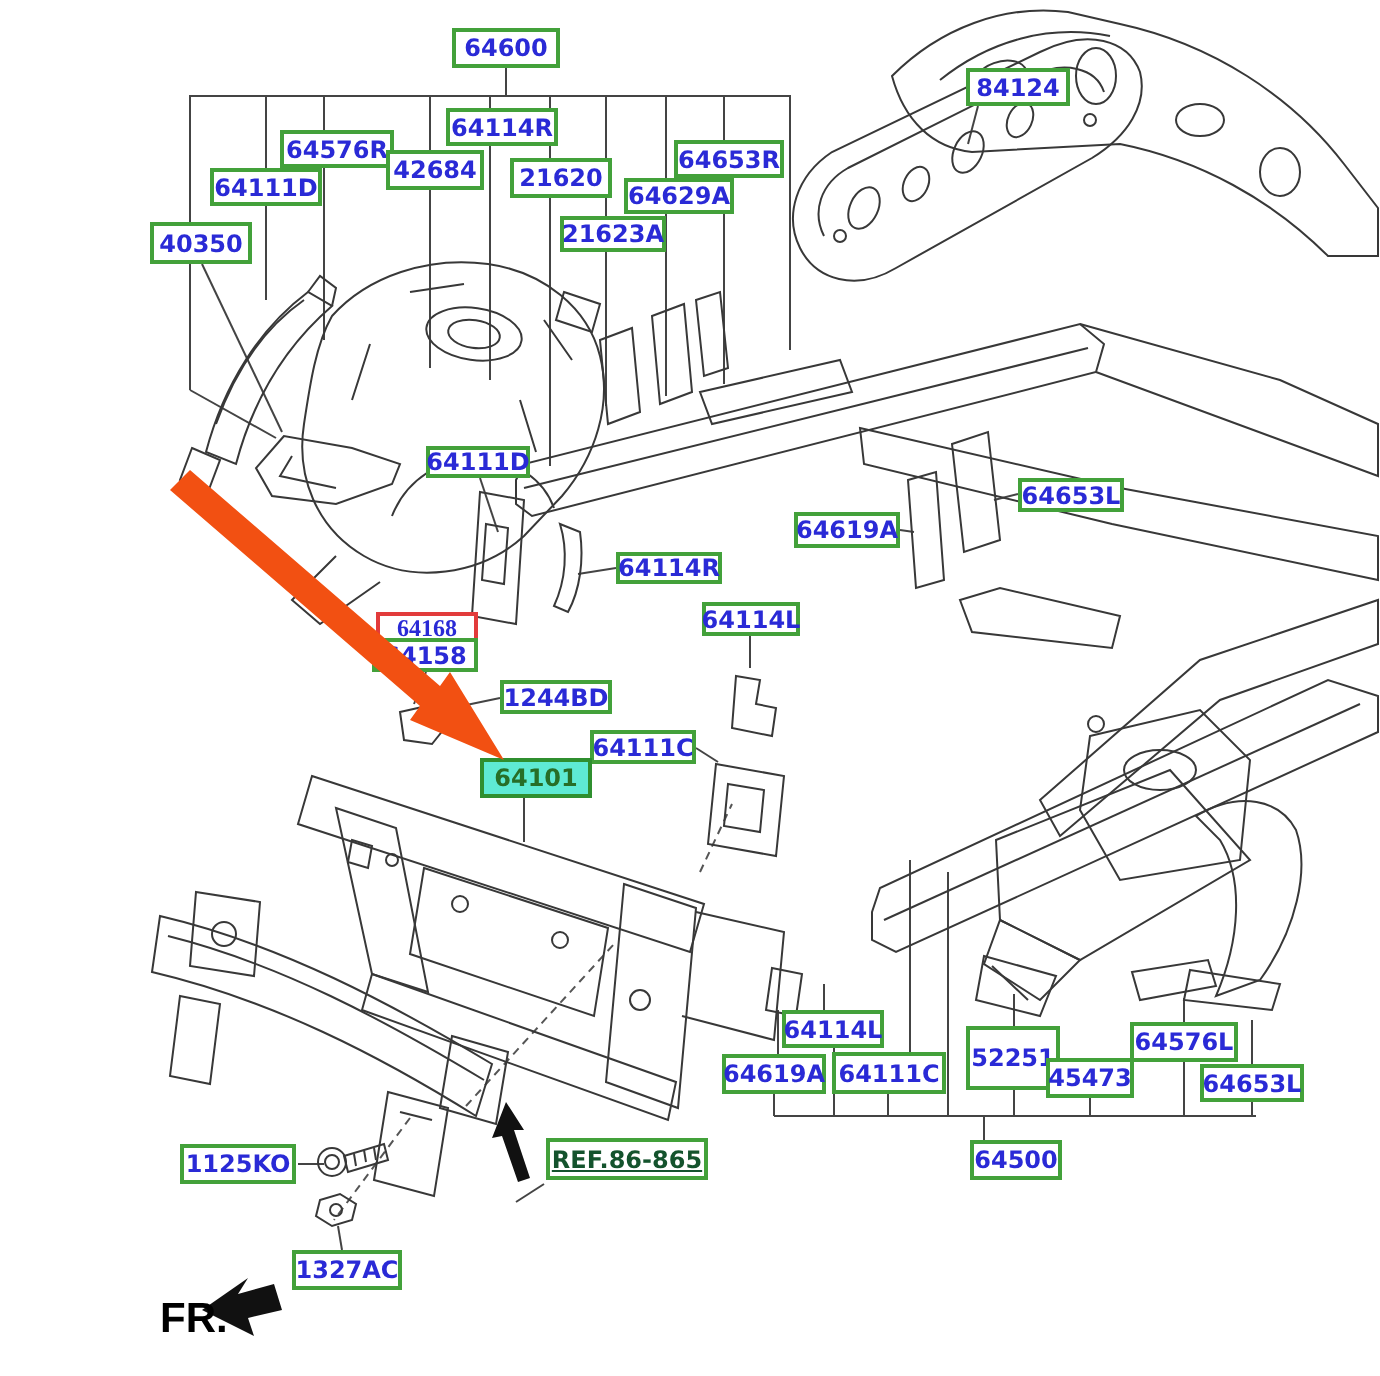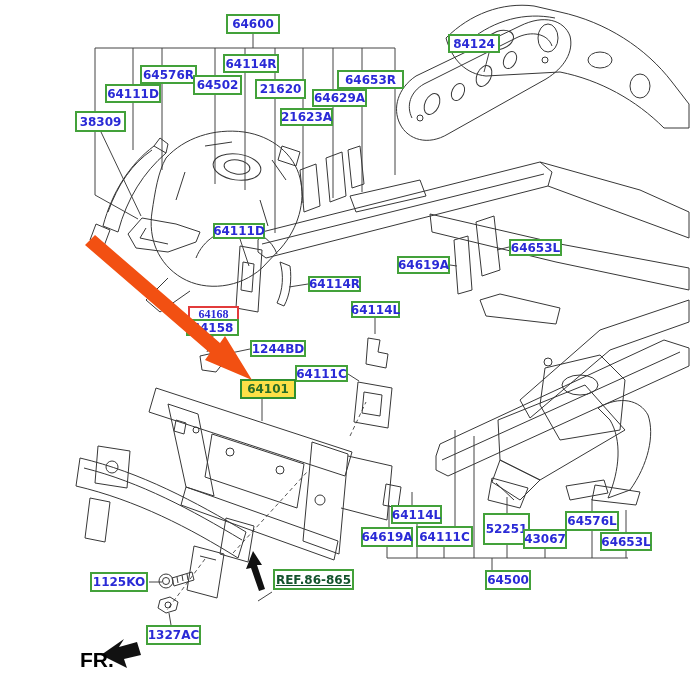--- a/index.html
+++ b/index.html
@@ -7,21 +7,21 @@
           font-family:"Liberation Sans",sans-serif;}
   svg{display:block;}
   .art{position:absolute;left:0;top:0;z-index:1;}
   .overlay{position:absolute;left:0;top:0;z-index:3;pointer-events:none;}
   .part-lbl{position:absolute;z-index:2;box-sizing:border-box;
     border:2px solid #43a13a;background:#fff;color:#2a2ad6;
     font:bold 12px "DejaVu Sans",sans-serif;
     display:flex;align-items:center;justify-content:center;
     cursor:pointer;white-space:nowrap;}
   .part-lbl.hl-red{border-color:#e23b3b;font-family:Liberation Serif, serif;}
-  .part-lbl.sel{background:#fde047;border-color:#2f8f2f;color:#276e27;}
+  .part-lbl.sel{background:#5eead4;border-color:#2f8f2f;color:#276e27;}
   .part-lbl.ref{color:#14532d;text-decoration:underline;font-size:12px;letter-spacing:0;}
   .fr-label{position:absolute;z-index:2;color:#000;
     font:bold 21px "Liberation Sans",sans-serif;}
 </style>
 </head>
 <body>
 
 <div id="canvas">
 
   <svg class="art" width="690" height="688" viewBox="0 0 690 688">
@@ -193,46 +193,46 @@
       </g>
     </g>
 
     <g fill="#111" stroke="none">
       <polygon points="253,551 262,565 257,565 265,589 259,591 251,568 246,569"></polygon>
       <polygon points="137,642 119,647 124,639 101,655 127,668 124,659 141,655"></polygon>
     </g>
   </svg>
 
   <div class="part-lbl" style="left:226px;top:14px;width:54px;height:20px">64600</div>
-  <div class="part-lbl" style="left:448px;top:34px;width:52px;height:19px">84124</div>
+  <div class="part-lbl" style="left:483px;top:34px;width:52px;height:19px">84124</div>
   <div class="part-lbl" style="left:223px;top:54px;width:56px;height:19px">64114R</div>
   <div class="part-lbl" style="left:140px;top:65px;width:57px;height:19px">64576R</div>
-  <div class="part-lbl" style="left:193px;top:75px;width:49px;height:20px">64502</div>
+  <div class="part-lbl" style="left:193px;top:75px;width:49px;height:20px">42684</div>
   <div class="part-lbl" style="left:255px;top:79px;width:51px;height:20px">21620</div>
-  <div class="part-lbl" style="left:337px;top:70px;width:67px;height:19px">64653R</div>
+  <div class="part-lbl" style="left:337px;top:70px;width:55px;height:19px">64653R</div>
   <div class="part-lbl" style="left:312px;top:89px;width:55px;height:18px">64629A</div>
   <div class="part-lbl" style="left:105px;top:84px;width:56px;height:19px">64111D</div>
-  <div class="part-lbl" style="left:75px;top:111px;width:51px;height:21px">38309</div>
+  <div class="part-lbl" style="left:75px;top:111px;width:51px;height:21px">40350</div>
   <div class="part-lbl" style="left:280px;top:108px;width:53px;height:18px">21623A</div>
   <div class="part-lbl" style="left:213px;top:223px;width:52px;height:16px">64111D</div>
   <div class="part-lbl" style="left:509px;top:239px;width:53px;height:17px">64653L</div>
   <div class="part-lbl" style="left:397px;top:256px;width:53px;height:18px">64619A</div>
   <div class="part-lbl" style="left:308px;top:276px;width:53px;height:16px">64114R</div>
   <div class="part-lbl" style="left:351px;top:301px;width:49px;height:17px">64114L</div>
   <div class="part-lbl hl-red" style="left:188px;top:306px;width:51px;height:16px">64168</div>
   <div class="part-lbl" style="left:186px;top:319px;width:53px;height:17px">64158</div>
   <div class="part-lbl" style="left:250px;top:340px;width:56px;height:17px">1244BD</div>
   <div class="part-lbl" style="left:295px;top:365px;width:53px;height:17px">64111C</div>
   <div class="part-lbl sel" style="left:240px;top:379px;width:56px;height:20px">64101</div>
   <div class="part-lbl" style="left:391px;top:505px;width:51px;height:19px">64114L</div>
   <div class="part-lbl" style="left:483px;top:513px;width:47px;height:32px">52251</div>
   <div class="part-lbl" style="left:565px;top:511px;width:54px;height:20px">64576L</div>
   <div class="part-lbl" style="left:361px;top:527px;width:52px;height:20px">64619A</div>
   <div class="part-lbl" style="left:416px;top:526px;width:57px;height:21px">64111C</div>
-  <div class="part-lbl" style="left:523px;top:529px;width:44px;height:20px">43067</div>
+  <div class="part-lbl" style="left:523px;top:529px;width:44px;height:20px">45473</div>
   <div class="part-lbl" style="left:600px;top:532px;width:52px;height:19px">64653L</div>
   <div class="part-lbl" style="left:485px;top:570px;width:46px;height:20px">64500</div>
   <div class="part-lbl" style="left:90px;top:572px;width:58px;height:20px">1125KO</div>
   <div class="part-lbl ref" style="left:273px;top:569px;width:81px;height:21px">REF.86-865</div>
   <div class="part-lbl" style="left:146px;top:625px;width:55px;height:20px">1327AC</div>
 
   <div class="fr-label" style="left:80px;top:648px">FR.</div>
 
   <svg class="overlay" width="690" height="688" viewBox="0 0 690 688">
     <polygon fill="#f25012" points="95,235 220,343 225,336 252,380 205,360 210,353 85,245"></polygon>

